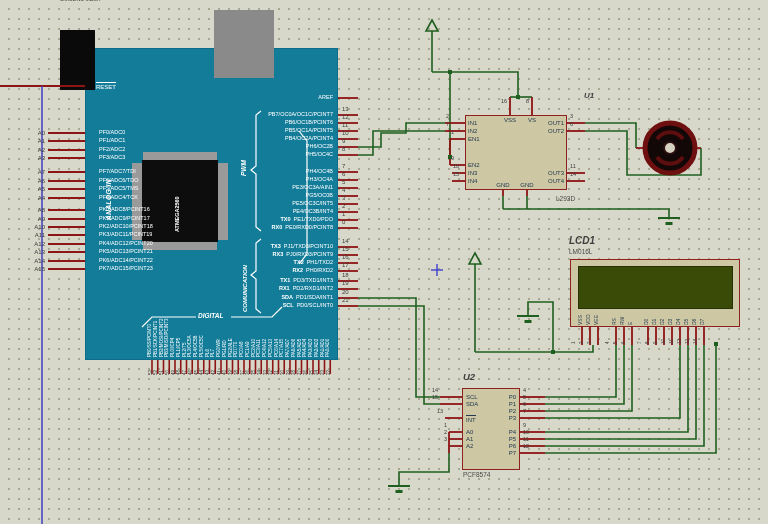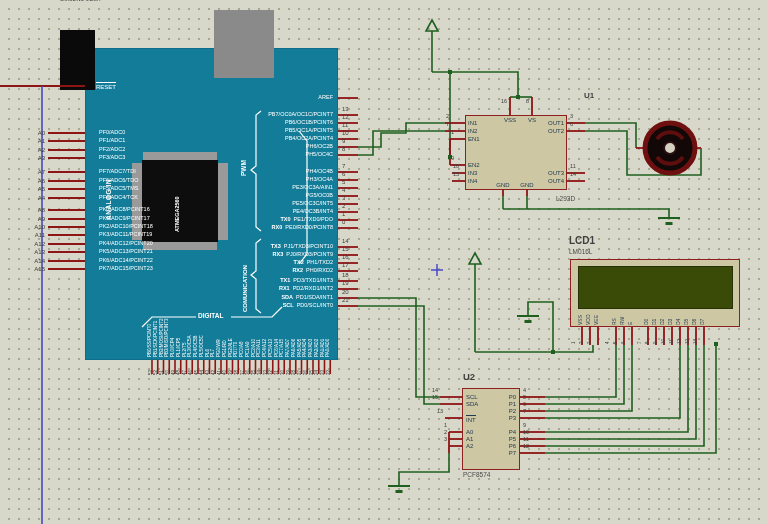--- a/index.html
+++ b/index.html
@@ -9,21 +9,21 @@
     background-image:radial-gradient(circle,#a6a692 0.9px,transparent 1.2px);
     background-size:10px 10px;background-position:4px 4px;
     font-family:"Liberation Sans",sans-serif;
   }
   .board{position:absolute;left:85px;top:48px;width:253px;height:312px;z-index:1;}
   .blk{position:absolute;z-index:2;}
   .chip{position:absolute;border:1.4px solid #8e2020;z-index:2;box-sizing:border-box;}
   .t{position:absolute;white-space:nowrap;line-height:1;z-index:6;}
   .v{writing-mode:vertical-rl;transform:rotate(180deg);}
   .wt{color:#fff;}
-  .bold{font-weight:bold;}
+  .bold{font-weight:bold;font-style:italic;}
   .ol{border-top:1px solid #233a50;padding-top:0.5px;}
   .olw{border-top:1px solid #fff;padding-top:0.5px;}
   #wires{position:absolute;left:0;top:0;z-index:5;pointer-events:none;}
   .wb{stroke:#ffffff;stroke-width:1.2;fill:none;}
 </style>
 </head>
 <body>
 
 <div id="canvas">
 

